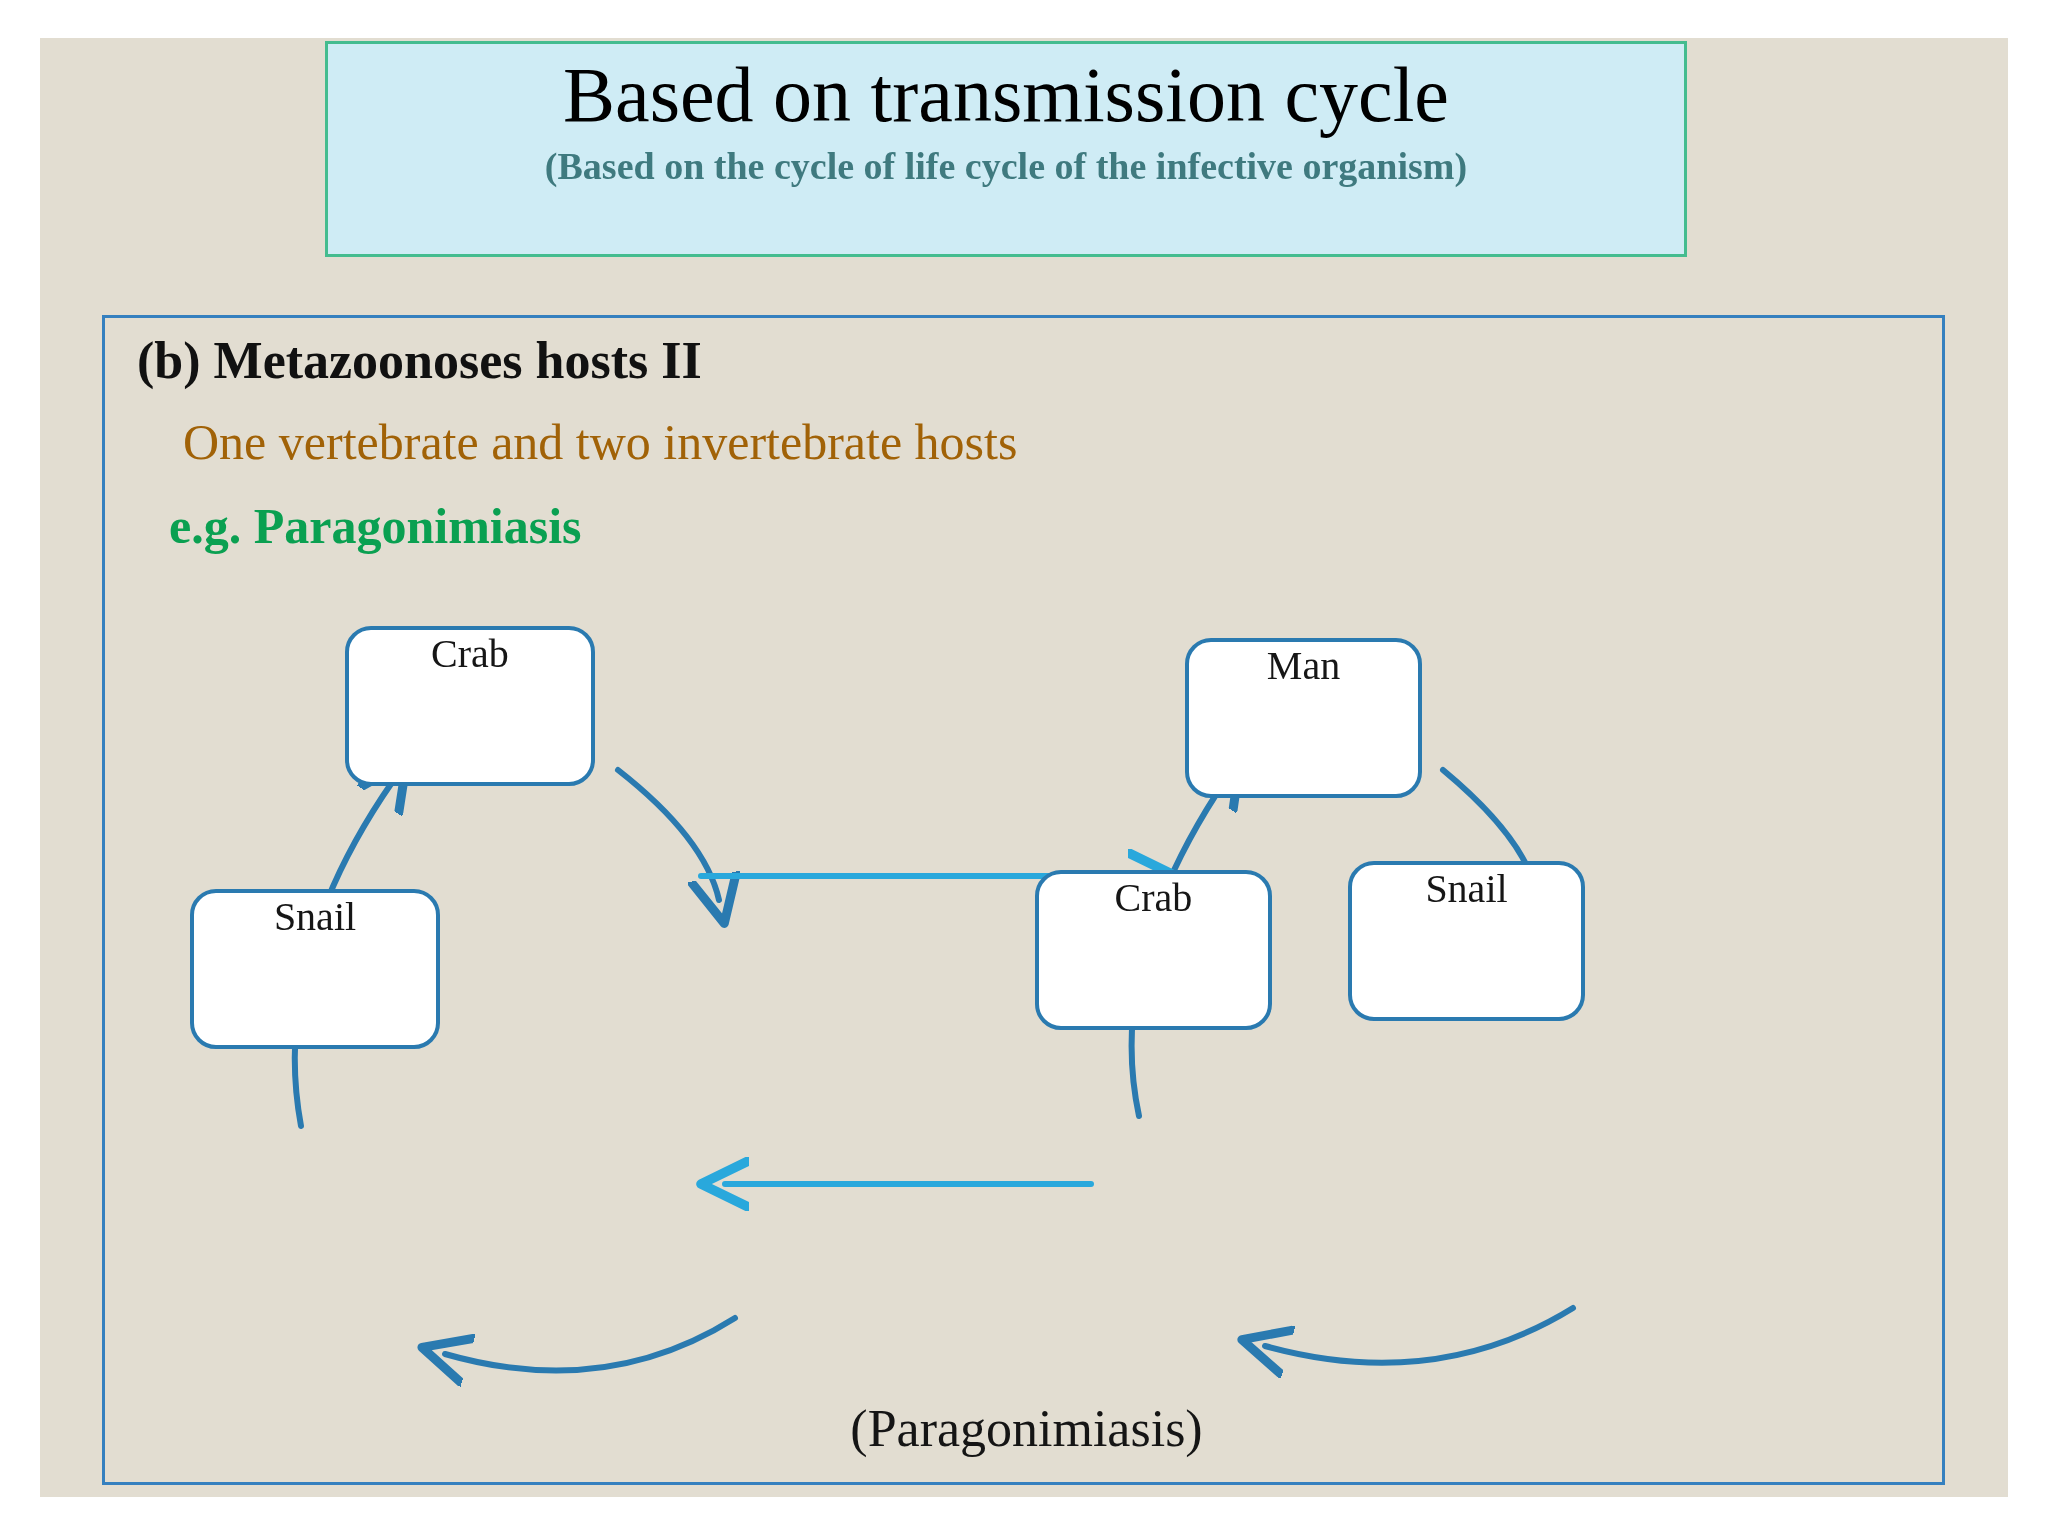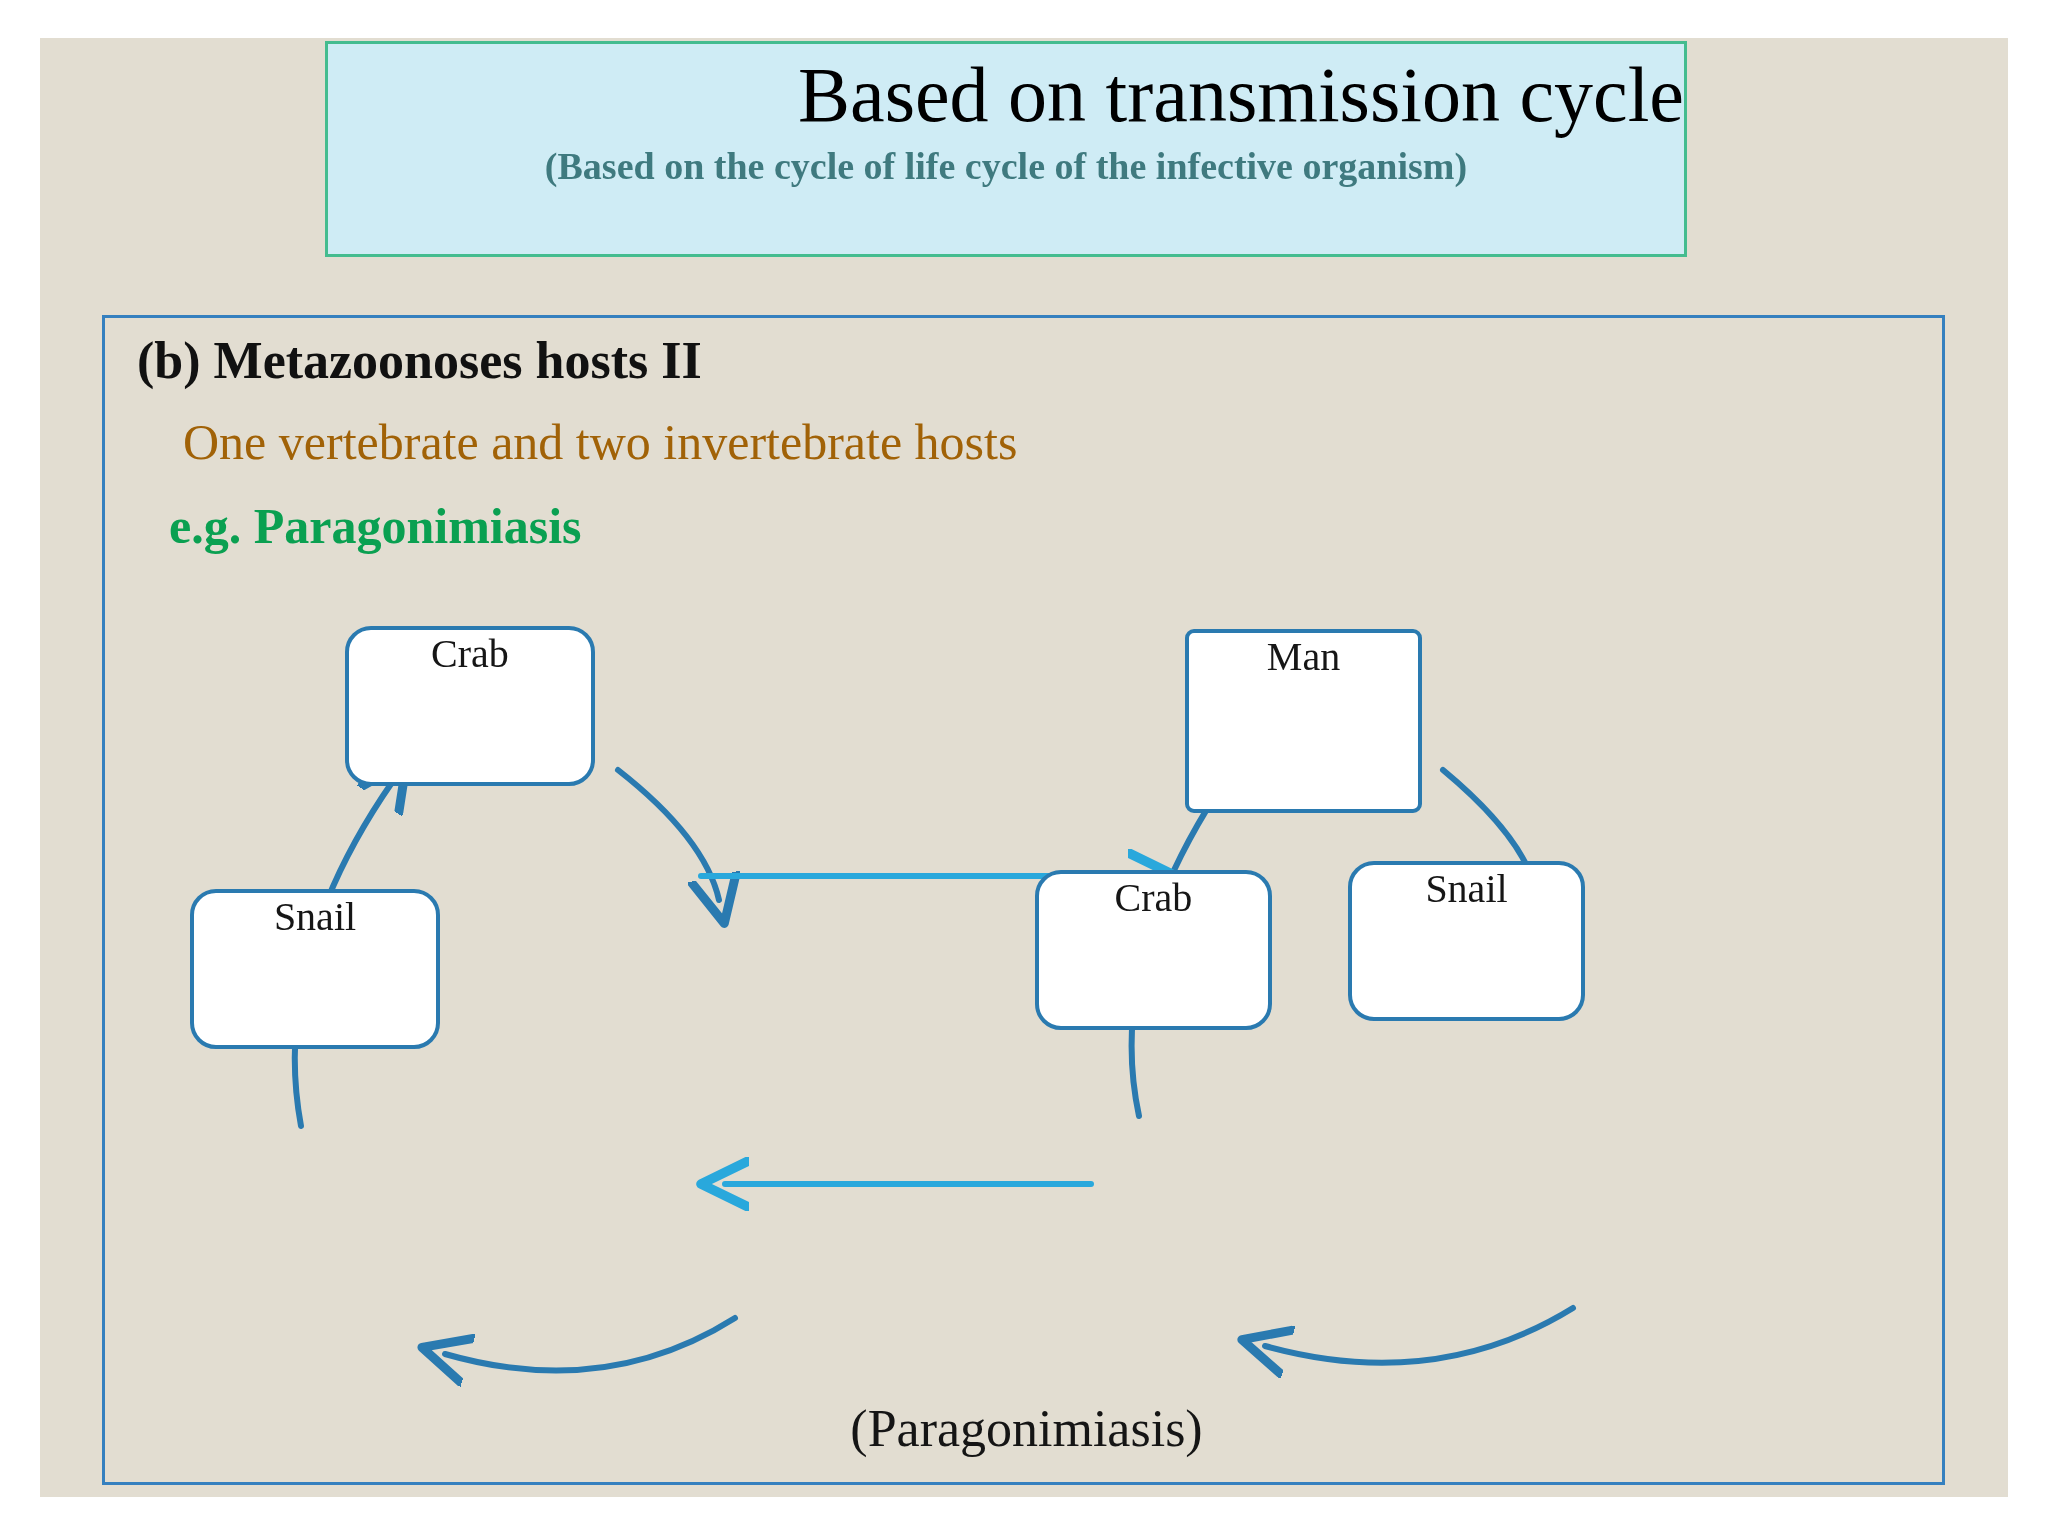--- a/index.html
+++ b/index.html
@@ -35,21 +35,21 @@
     height: 216px;
     background: #cfecf5;
     border: 3px solid #44bc8f;
     box-sizing: border-box;
   }
   #title-main {
     position: absolute;
     left: 0;
     top: 4px;
     width: 100%;
-    text-align: right;
+    text-align: center;
     font-size: 78px;
     line-height: 94px;
     color: #000000;
     letter-spacing: 0px;
     white-space: nowrap;
   }
   #title-sub {
     position: absolute;
     left: -30px;
     top: 98px;
@@ -131,21 +131,21 @@
     font-size: 40px;
     color: #161616;
     font-family: "Liberation Serif", "DejaVu Serif", serif;
   }
 
   
   #node-crab-left  { left: 240px; top: 308px;  width: 250px; height: 160px; }
   #node-dog        { left: 410px; top: 553px;  width: 250px; height: 160px; }
   #node-snail-left { left: 85px;  top: 571px;  width: 250px; height: 160px; }
   
-  #node-man         { left: 1080px; top: 311px; width: 237px; height: 184px; border-radius: 9px; }
+  #node-man         { left: 1080px; top: 320px; width: 237px; height: 160px; }
   #node-snail-right { left: 1243px; top: 543px; width: 237px; height: 160px; }
   #node-crab-right  { left: 930px;  top: 552px; width: 237px; height: 160px; }
 
   #caption-bottom {
     position: absolute;
     left: 0;
     top: 1080px;
     width: 1843px;
     text-align: center;
     font-size: 52px;

